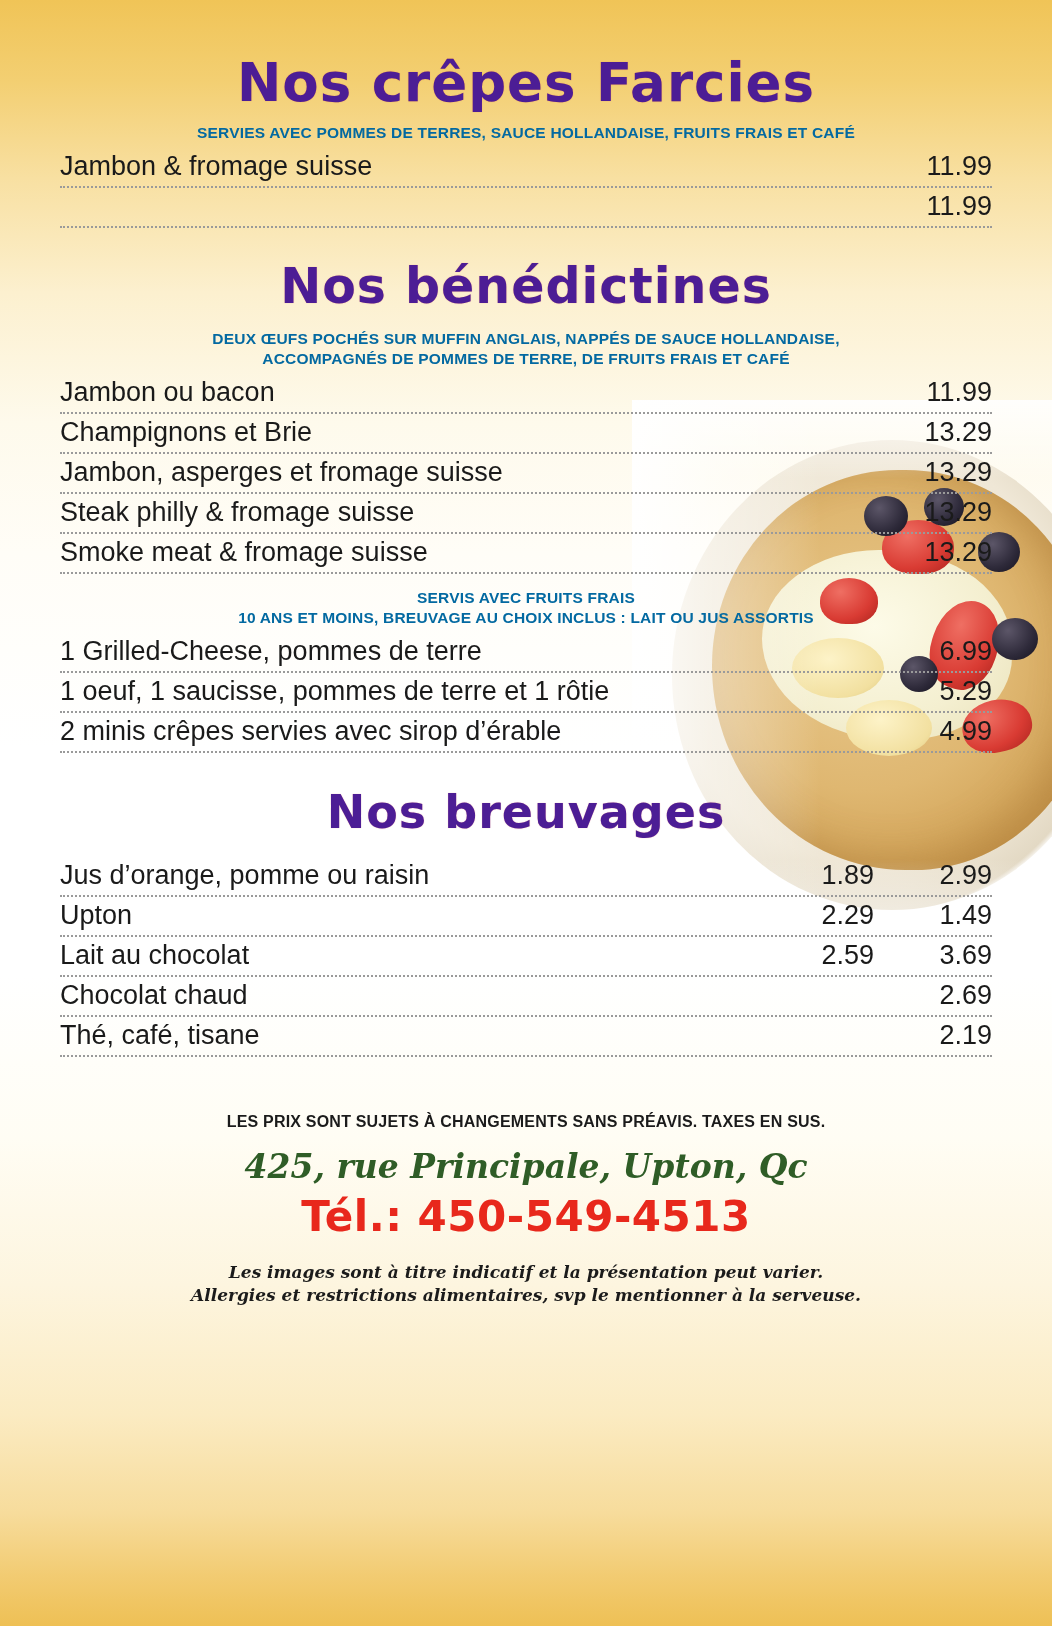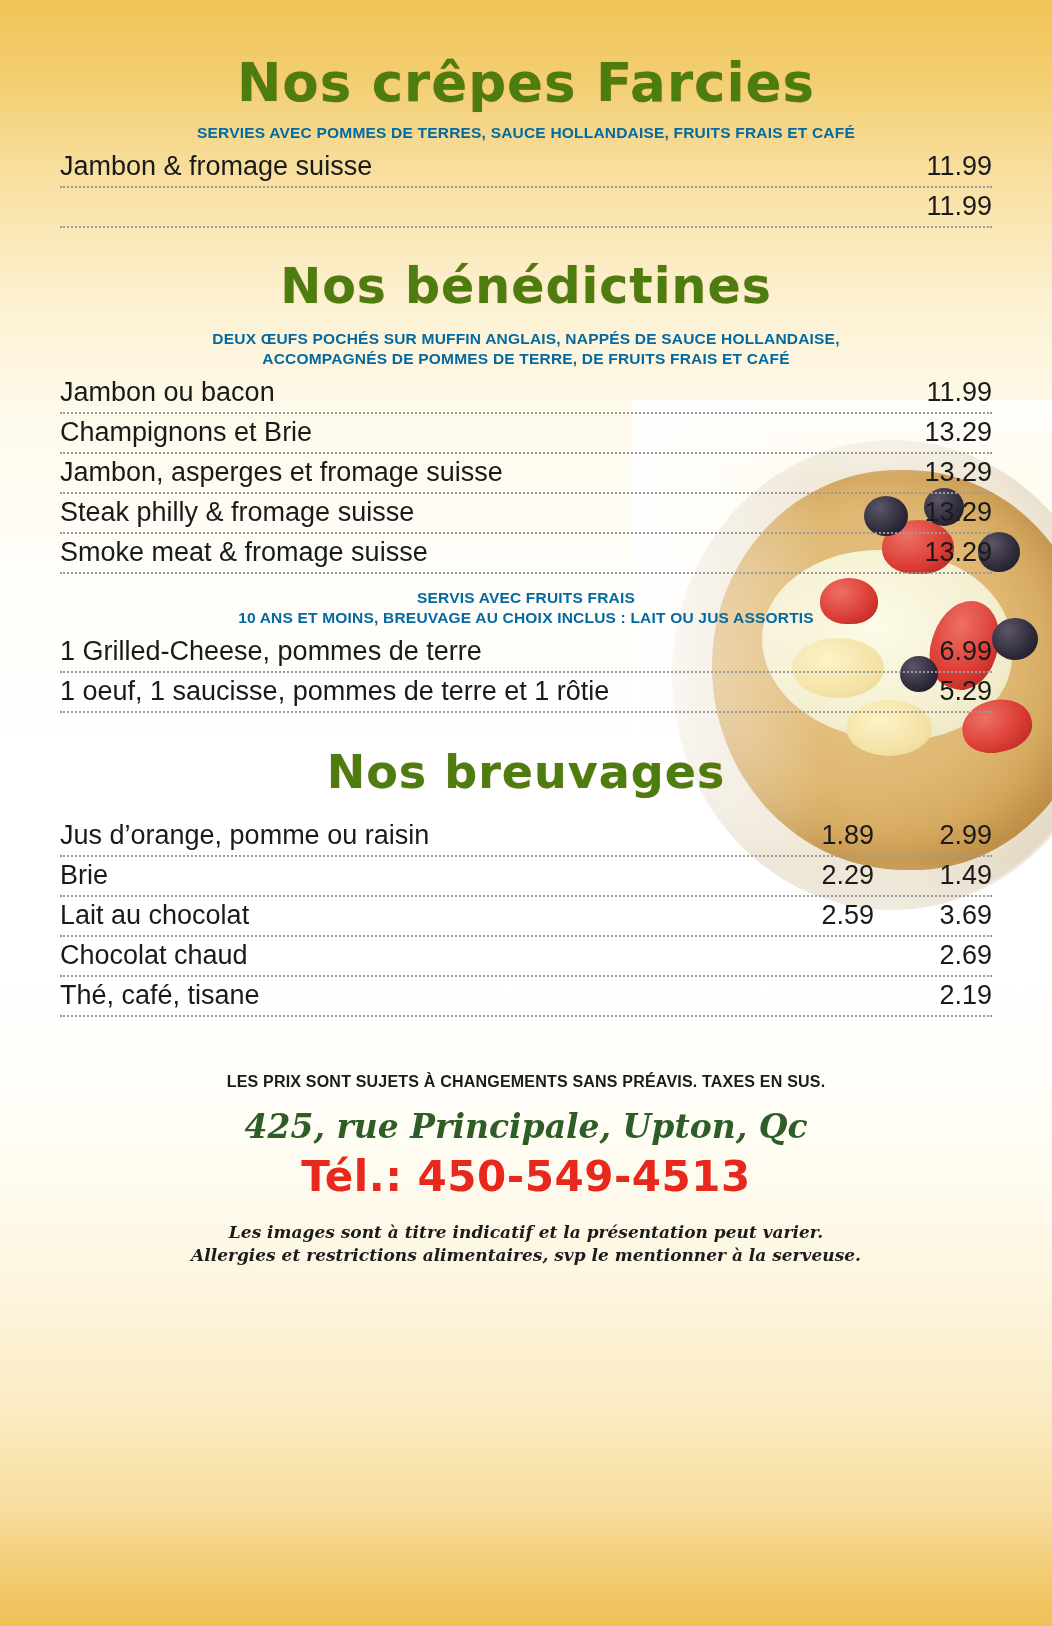--- a/index.html
+++ b/index.html
@@ -94,21 +94,21 @@
     position: relative;
     z-index: 2;
     padding: 0 60px;
     box-sizing: border-box;
   }
 
   .section { margin: 0; }
 
   .section-title {
     text-align: center;
-    color: #4d7c0f;
+    color: #4c1d95;
     font-family: "DejaVu Sans", sans-serif;
     font-weight: bold;
     letter-spacing: 1px;
     margin: 0;
     line-height: 1;
     text-shadow: 0 0 1px rgba(232,40,28,.4);
   }
   .t1 { font-size: 53px; padding-top: 56px; }
   .t2 { font-size: 49px; padding-top: 34px; }
   .t3 { font-size: 46px; padding-top: 36px; }
@@ -263,34 +263,39 @@
       <div class="row">
         <span class="name">1 Grilled-Cheese, pommes de terre</span>
         <span class="spacer"></span>
         <span class="price p2">6.99</span>
       </div>
       <div class="row">
         <span class="name">1 oeuf, 1 saucisse, pommes de terre et 1 rôtie</span>
         <span class="spacer"></span>
         <span class="price p2">5.29</span>
       </div>
+      <div class="row">
+        <span class="name">2 minis crêpes servies avec sirop d’érable</span>
+        <span class="spacer"></span>
+        <span class="price p2">4.99</span>
+      </div>
     </div>
   </div>
 
   <div class="section">
     <div class="section-title t4">Nos breuvages</div>
     <div class="items" style="margin-top:22px;">
       <div class="row">
         <span class="name">Jus d’orange, pomme ou raisin</span>
         <span class="spacer"></span>
         <span class="price p1">1.89</span>
         <span class="price p2">2.99</span>
       </div>
       <div class="row">
-        <span class="name">Brie</span>
+        <span class="name">Upton</span>
         <span class="spacer"></span>
         <span class="price p1">2.29</span>
         <span class="price p2">1.49</span>
       </div>
       <div class="row">
         <span class="name">Lait au chocolat</span>
         <span class="spacer"></span>
         <span class="price p1">2.59</span>
         <span class="price p2">3.69</span>
       </div>

